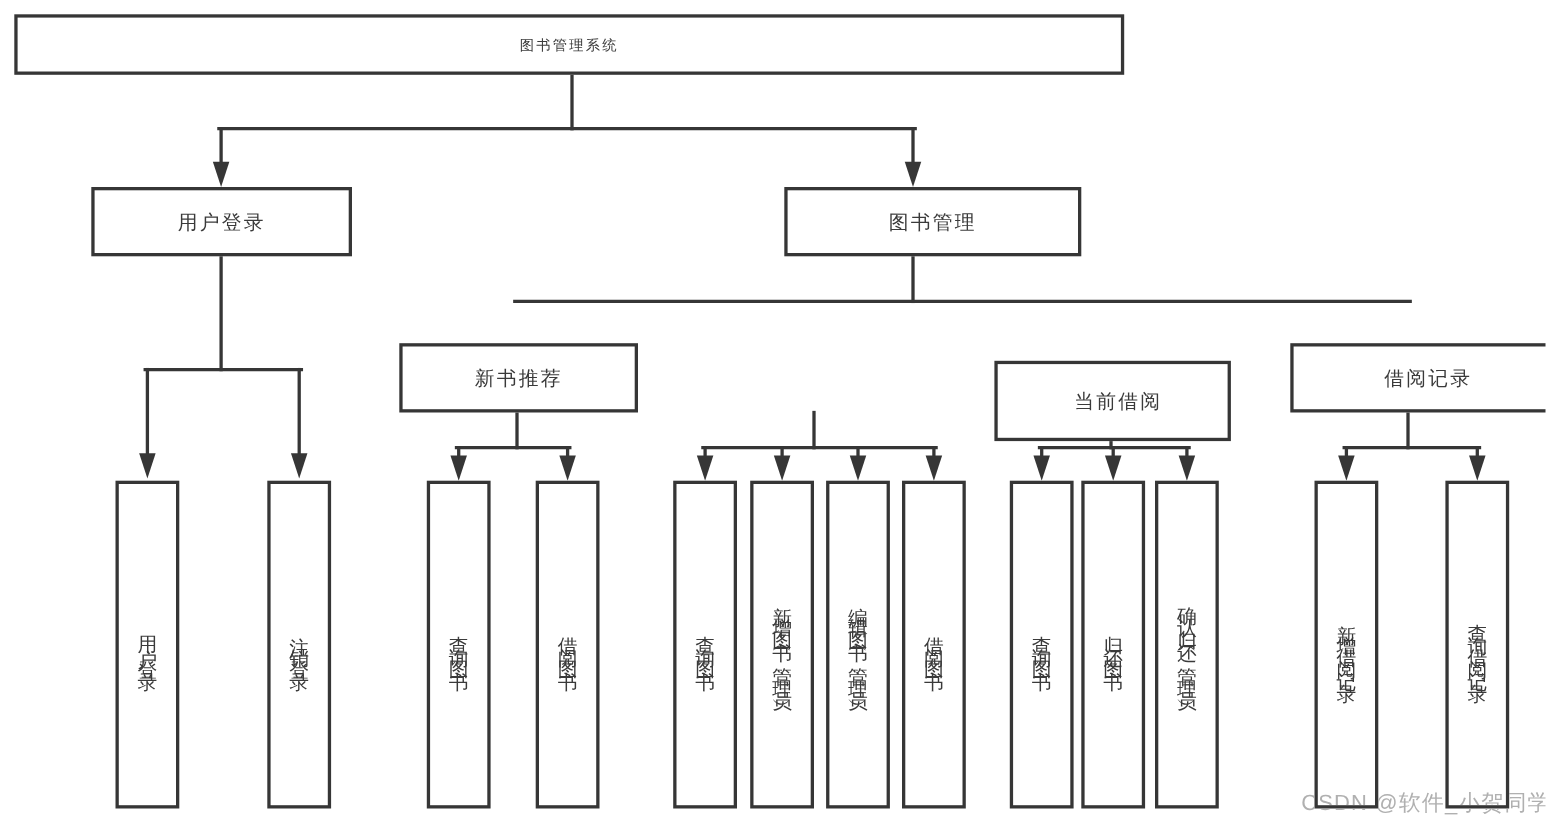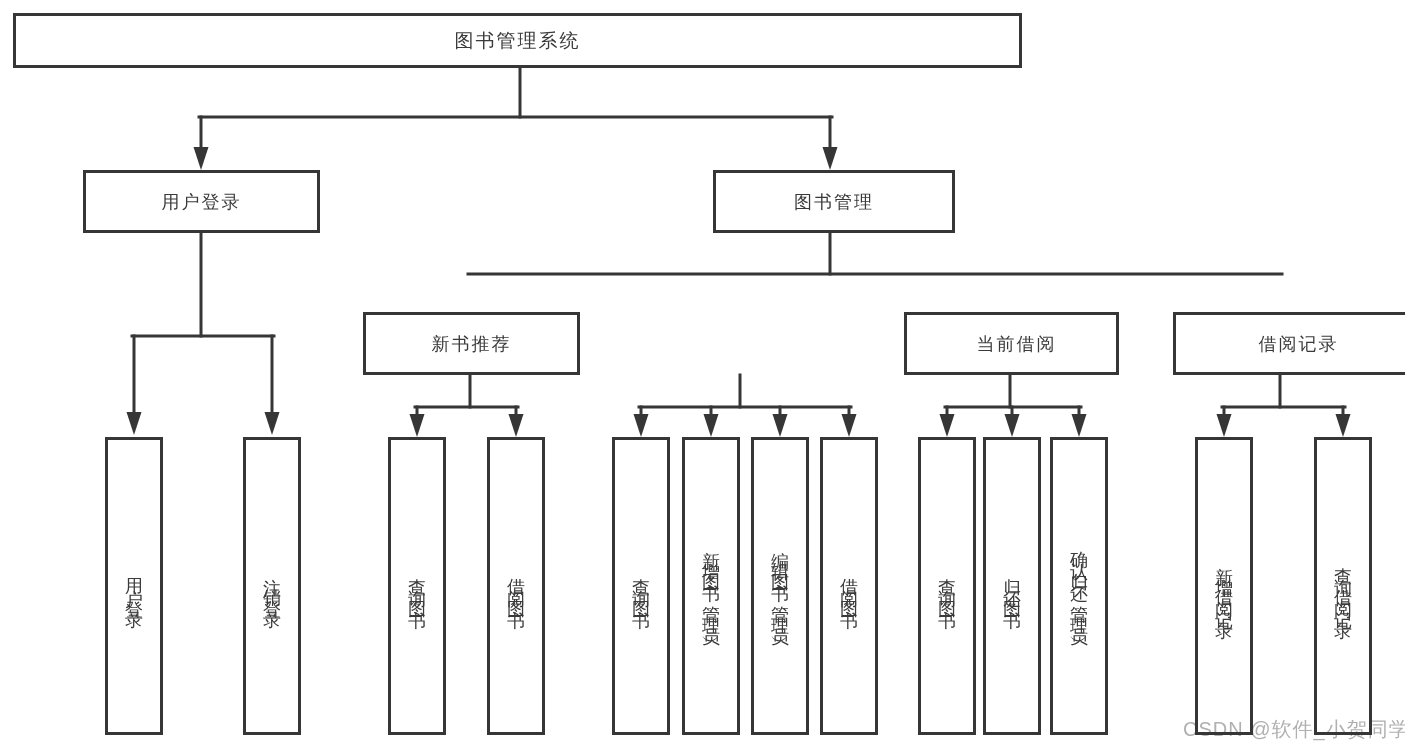--- a/index.html
+++ b/index.html
@@ -14,21 +14,21 @@
   .box{
     position:absolute;
     box-sizing:border-box;
     background:#ffffff;
     border:3px solid #363636;
     display:flex;align-items:center;justify-content:center;
     color:#3a3a3a;
     z-index:2;
   }
   .hlabel{font-size:18px;letter-spacing:2px;white-space:nowrap;}
-  .root-label{font-size:19px;}
+  .root-label{font-size:13px;}
   .vbox .vlabel{
     writing-mode:vertical-rl;
     text-orientation:mixed;
     font-size:18px;
     line-height:1;
     letter-spacing:11px;
     color:#3a3a3a;
   }
   #watermark{
     position:absolute;
@@ -93,28 +93,28 @@
       <polygon points="1335.5,414 1350.5,414 1343,437" fill="#363636"></polygon>
     </svg>
 
   <div class="box" style="left:13px;top:13px;width:1009px;height:55px;">
     <span class="hlabel root-label">图书管理系统</span>
   </div>
 
   <div class="box" style="left:83px;top:170px;width:237px;height:63px;">
     <span class="hlabel">用户登录</span>
   </div>
-  <div class="box" style="left:713px;top:170px;width:242px;height:63px;">
+  <div class="box" style="left:713px;top:170px;width:270px;height:63px;">
     <span class="hlabel">图书管理</span>
   </div>
 
   <div class="box" style="left:363px;top:312px;width:217px;height:63px;justify-content:center;">
     <span class="hlabel">新书推荐</span>
   </div>
-  <div class="box" style="left:904px;top:312px;width:215px;height:63px;padding-left:10px;">
+  <div class="box" style="left:904px;top:328px;width:215px;height:73px;padding-left:10px;">
     <span class="hlabel">当前借阅</span>
   </div>
   <div class="box" style="left:1173px;top:312px;width:251px;height:63px;">
     <span class="hlabel">借阅记录</span>
   </div>
 
   <div class="box vbox" style="left:105px;top:437px;width:58px;height:298px;">
     <span class="vlabel">用户登录</span>
   </div>
   <div class="box vbox" style="left:243px;top:437px;width:58px;height:298px;">

